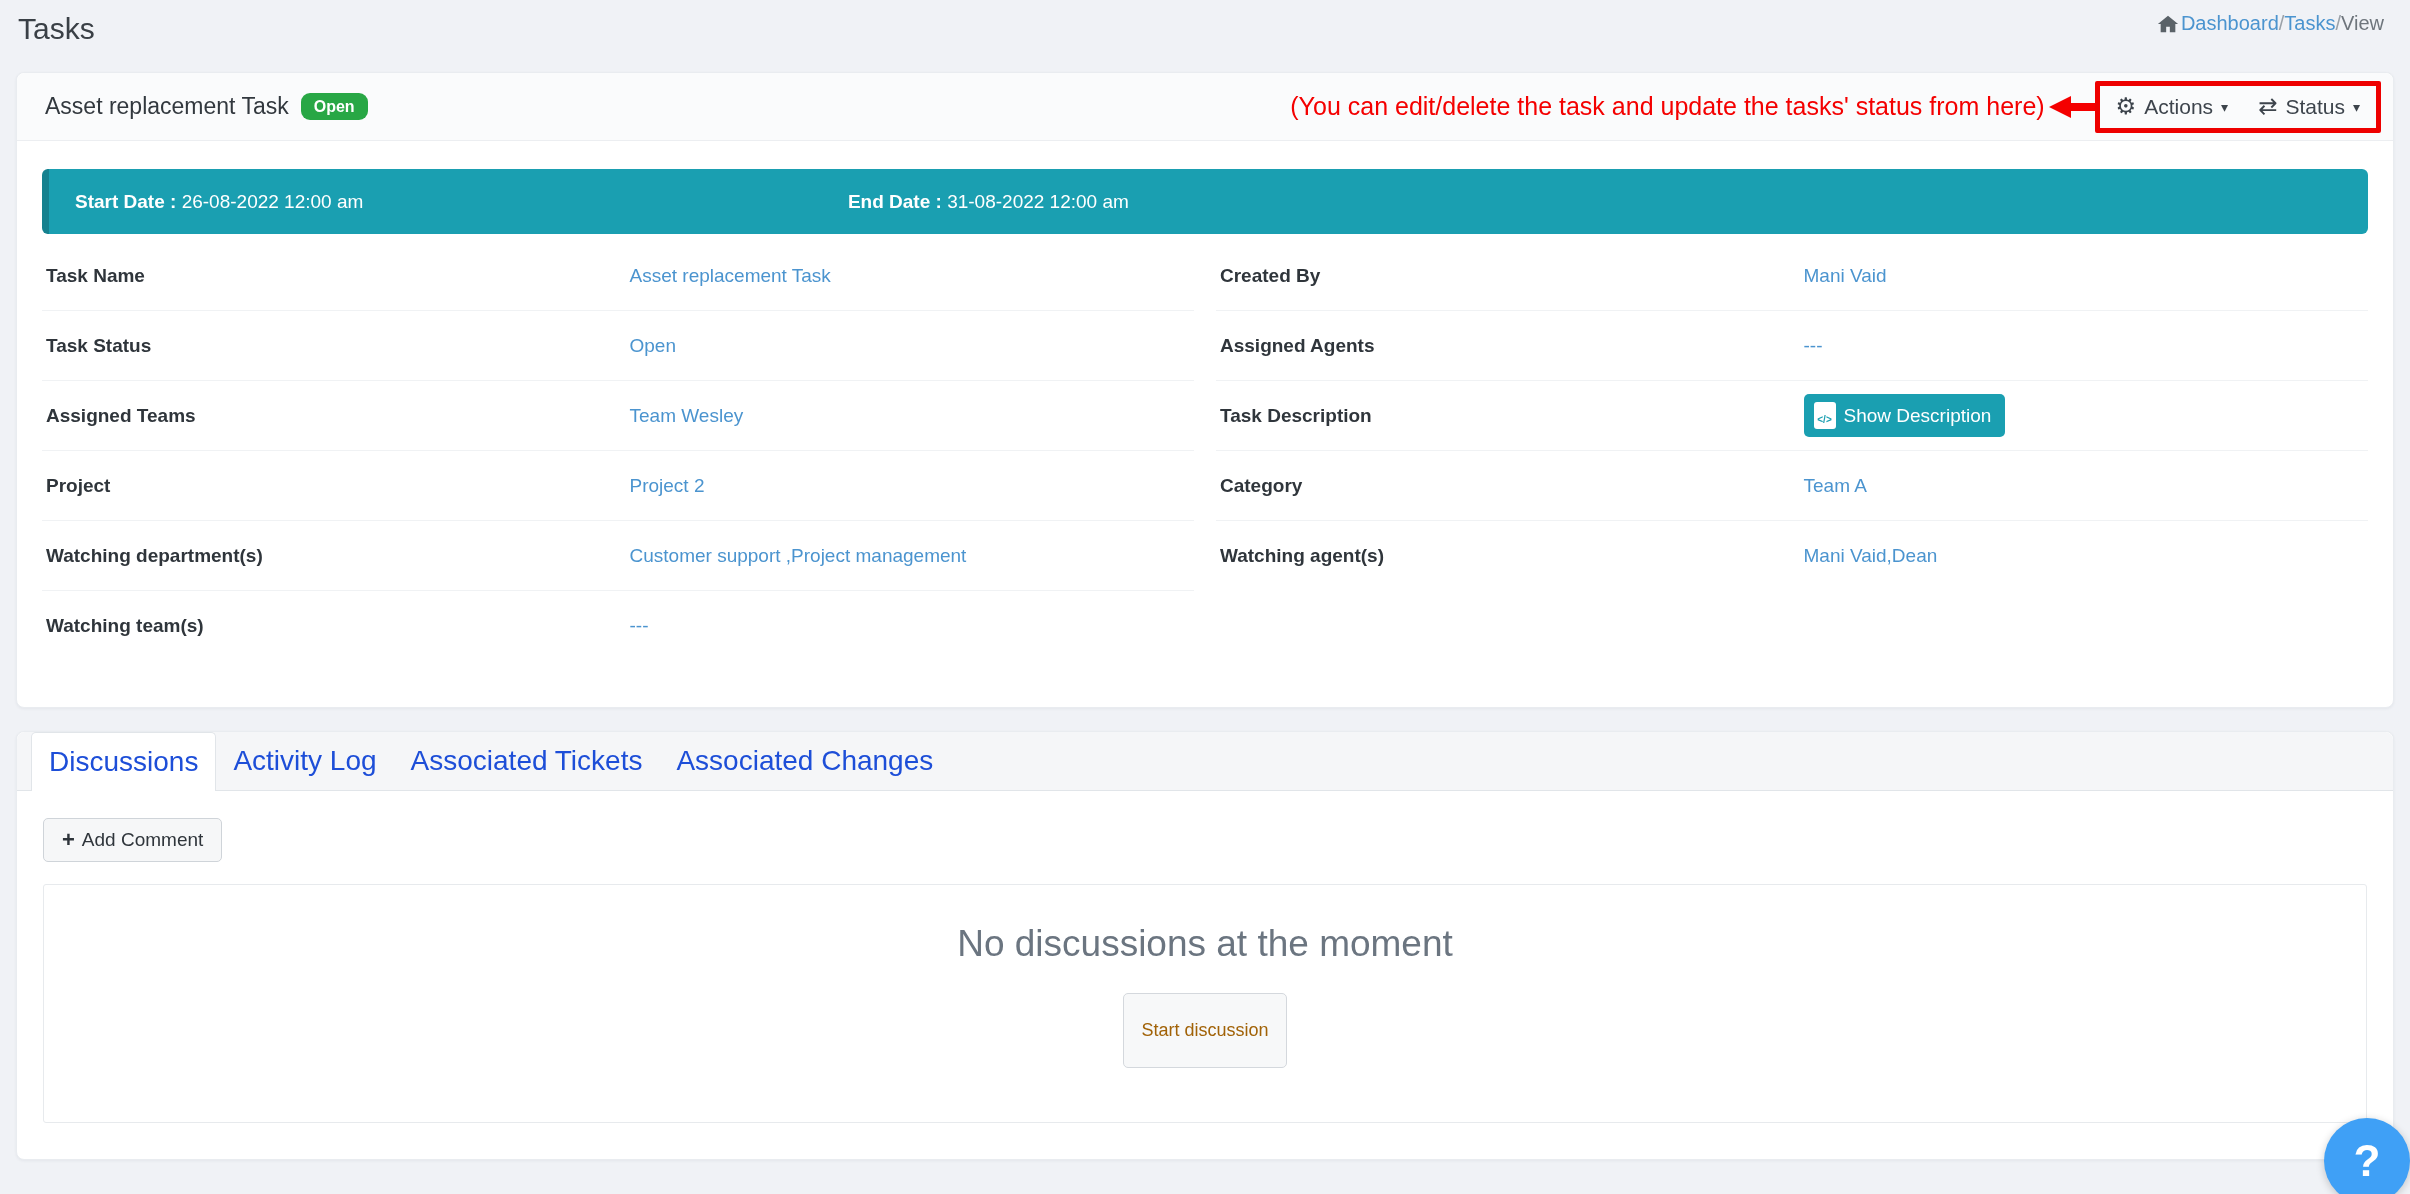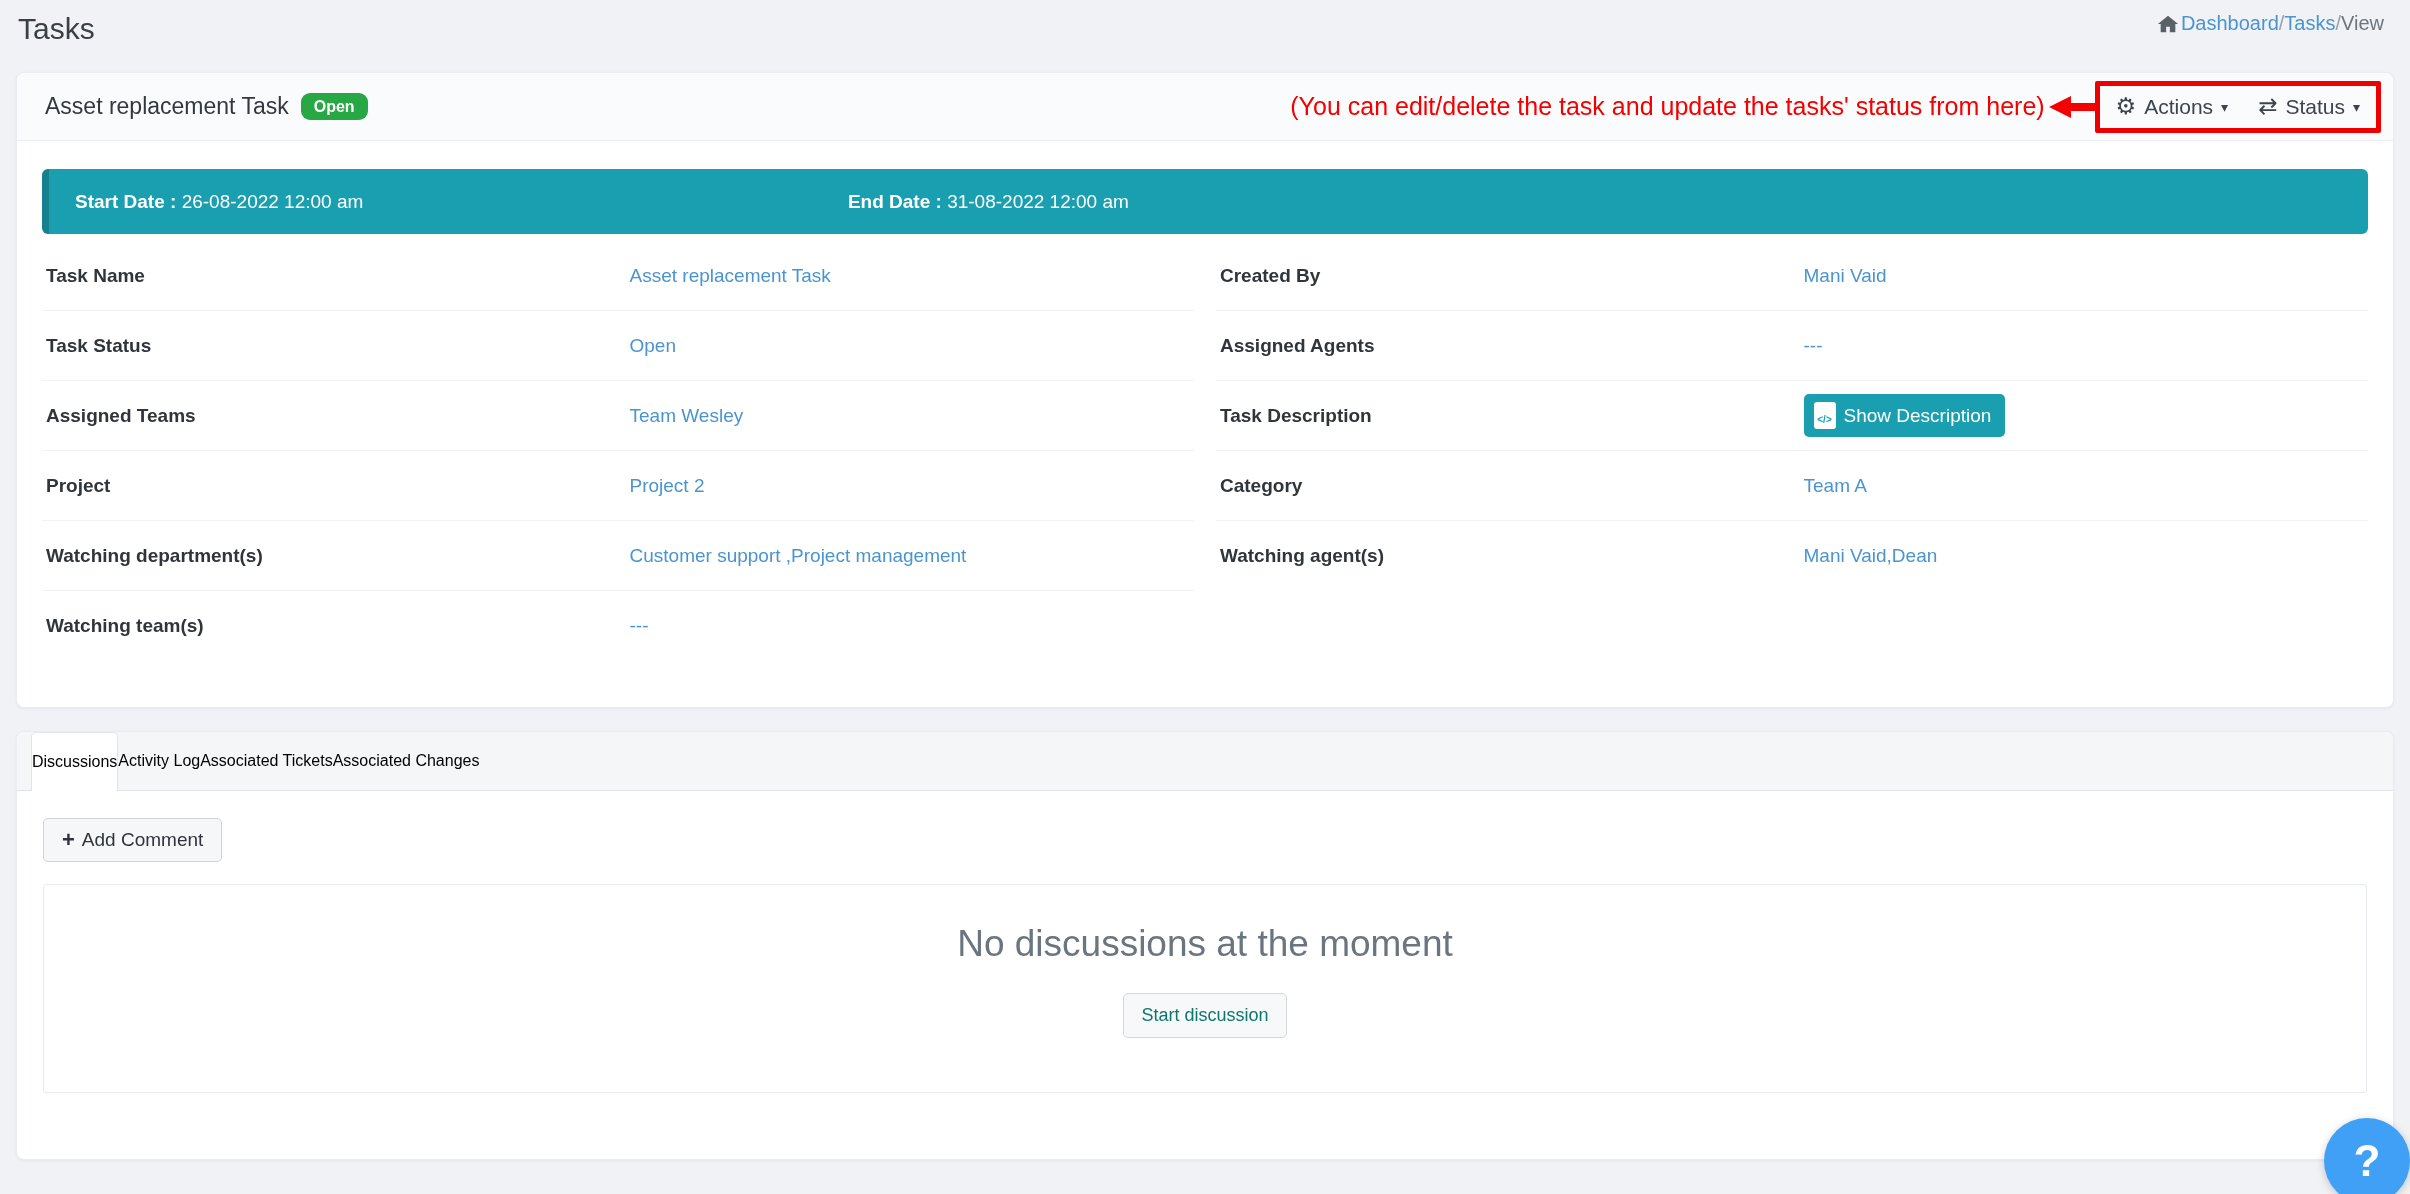--- a/index.html
+++ b/index.html
@@ -43,28 +43,28 @@
   .fields-col{flex:1;min-width:0;}
   .field-row{display:flex;align-items:center;height:70px;border-bottom:1px solid #f0f2f4;}
   .fields-col .field-row:last-child{border-bottom:none;}
   .field-label{width:51%;font-weight:700;font-size:19px;color:#2f353b;padding-left:4px;}
   .field-value{font-size:19px;color:#4b94cf;text-decoration:none;cursor:pointer;}
   .btn-teal{background:#1a9fb1;border:none;border-radius:5px;color:#fff;font-family:inherit;font-size:19px;padding:8px 14px 8px 10px;display:inline-flex;align-items:center;gap:8px;cursor:pointer;}
   .file-icon{background:#fff;color:#1a9fb1;border-radius:3px;width:22px;height:27px;display:flex;align-items:flex-end;justify-content:center;font-size:10px;font-weight:700;padding-bottom:4px;}
   
   .card2{margin-top:23px;min-height:429px;}
   .tabbar{display:flex;align-items:stretch;height:59px;background:#f5f6f8;border-bottom:1px solid #e1e5e9;border-radius:8px 8px 0 0;padding-left:14px;}
-  .tab{display:flex;align-items:center;padding:0 0;font-size:16px;color:#000000;cursor:pointer;}
+  .tab{display:flex;align-items:center;padding:0 17px;font-size:28px;color:#1d4ed8;cursor:pointer;}
   .tab.active{background:#fff;border:1px solid #e1e5e9;border-bottom:none;border-radius:5px 5px 0 0;margin-bottom:-1px;position:relative;z-index:2;}
   .tab-content{padding:27px 26px 0;}
   .btn-light{background:#f6f7f8;border:1px solid #cfd4d9;border-radius:5px;font-family:inherit;font-size:19px;color:#2f353b;padding:10px 18px;display:inline-flex;align-items:center;gap:7px;cursor:pointer;}
   .btn-light .plus{font-weight:700;font-size:22px;line-height:0.9;}
   .empty-box{margin-top:22px;border:1px solid #e7eaed;border-radius:3px;text-align:center;padding:38px 20px 54px;}
   .empty-title{font-size:37px;font-weight:400;color:#6b7580;}
-  .start-btn{margin-top:28px;background:#f7f8f9;border:1px solid #d4d8dd;border-radius:5px;font-family:inherit;font-size:18px;color:#0f766e;padding:11px 17px;cursor:pointer;}
+  .start-btn{margin-top:28px;background:#f7f8f9;border:1px solid #d4d8dd;border-radius:5px;font-family:inherit;font-size:18px;color:#a16207;padding:26px 17px;cursor:pointer;}
   
   .help-btn{position:absolute;left:2324px;top:1118px;width:86px;height:86px;border-radius:50%;background:#3fa0f6;color:#fff;border:none;font-size:44px;font-weight:700;font-family:inherit;display:flex;align-items:center;justify-content:center;box-shadow:0 2px 8px rgba(0,0,0,.2);cursor:pointer;}
 </style>
 </head>
 <body>
 
 <div class="topbar">
   <h1 class="page-title">Tasks</h1>
   <div class="breadcrumb">
     <svg class="home-icon" viewBox="0 0 24 24">

